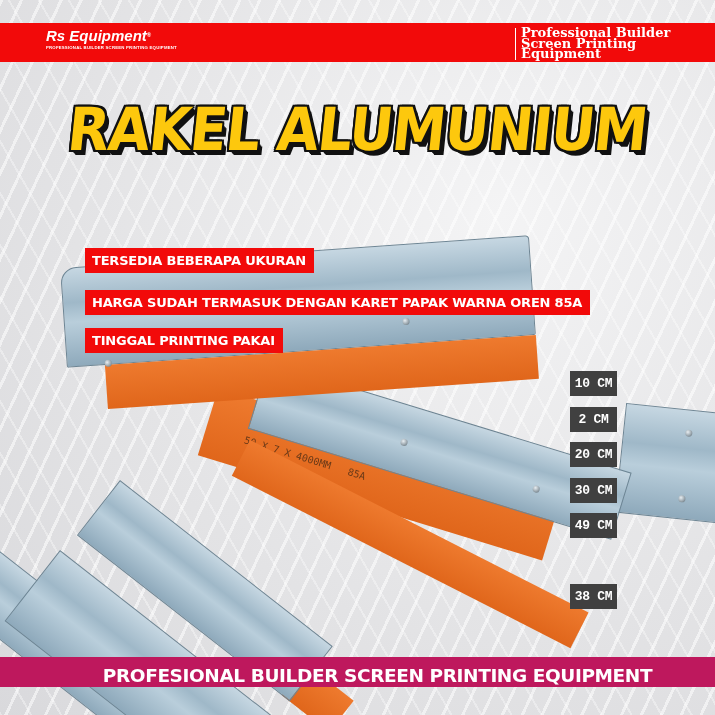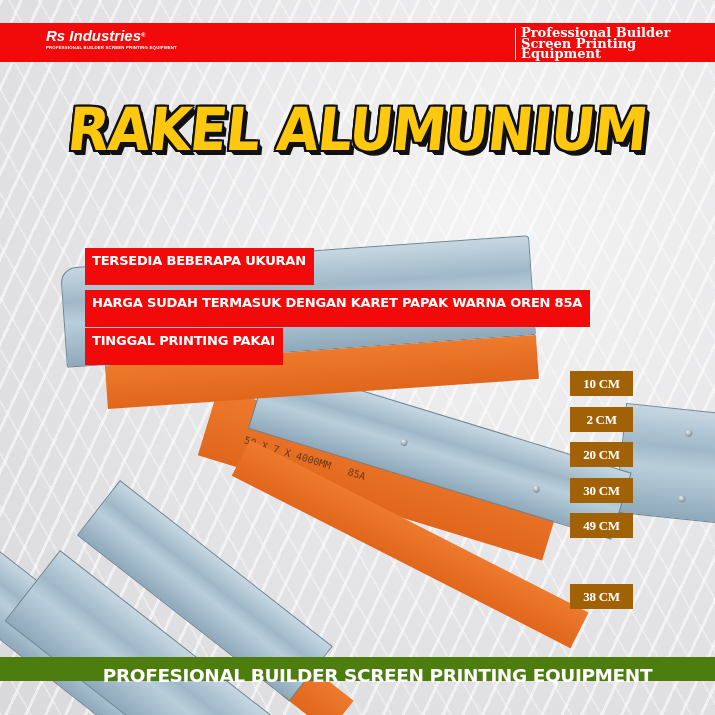--- a/index.html
+++ b/index.html
@@ -59,35 +59,35 @@
       border: 1px solid #6d8594;
     }
     .rubber { background: linear-gradient(180deg, #ee7a2e 0%, #e0661b 100%); }
     .screw {
       position: absolute; width: 7px; height: 7px; border-radius: 50%;
       background: radial-gradient(circle at 35% 35%, #e8eef2, #5b6b75);
     }
 
     
     .feature {
-      position: absolute; left: 85px; height: 37px; background: #f20a0a; color: #fff;
+      position: absolute; left: 85px; height: 25px; background: #f20a0a; color: #fff;
       font-family: "DejaVu Sans", sans-serif; font-weight: bold; font-size: 13px;
       line-height: 25px; padding: 0 8px 0 7px; letter-spacing: -0.2px; white-space: nowrap;
     }
 
     
     .size {
-      position: absolute; left: 570px; width: 63px; height: 25px; background: #a16207; color: #fff;
-      font-family: Liberation Serif, serif; font-weight: bold; font-size: 13px;
+      position: absolute; left: 570px; width: 47px; height: 25px; background: #404040; color: #fff;
+      font-family: Liberation Mono, monospace; font-weight: bold; font-size: 13px;
       line-height: 25px; text-align: center; letter-spacing: -0.3px;
     }
 
     
     .bottom-bar {
-      position: absolute; left: 0; top: 657px; width: 715px; height: 24px; background: #4d7c0f; padding-left: 40px;
+      position: absolute; left: 0; top: 657px; width: 715px; height: 30px; background: #be185d; padding-left: 40px;
     }
     .bottom-text {
       display: block; text-align: center; color: #fff; font-family: "DejaVu Sans", sans-serif;
       font-weight: bold; font-size: 18.5px; line-height: 38px; letter-spacing: -0.4px;
     }
   </style>
 </head>
 <body>
 
 <div class="bg"></div>
@@ -126,21 +126,21 @@
     <div class="metal" style="position:absolute; left:0; top:0; width:270px; height:70px;"></div>
   </div>
   <div class="sq" style="left:60px; top:550px; width:330px; height:90px; transform: rotate(38deg); transform-origin: 0 0;">
     <div class="metal" style="position:absolute; inset:0;"></div>
   </div>
 </div>
 
 <div class="top-bar">
   <div class="brand">
     <span class="brand-name">
-      <span>Rs Industries</span><sup>®</sup>
+      <span>Rs Equipment</span><sup>®</sup>
     </span>
     <span class="brand-tag">PROFESSIONAL BUILDER SCREEN PRINTING EQUIPMENT</span>
   </div>
   <div class="top-right">
     <div>Professional Builder</div>
     <div>Screen Printing Equipment</div>
   </div>
 </div>
 
 <div class="title">RAKEL ALUMUNIUM</div>

